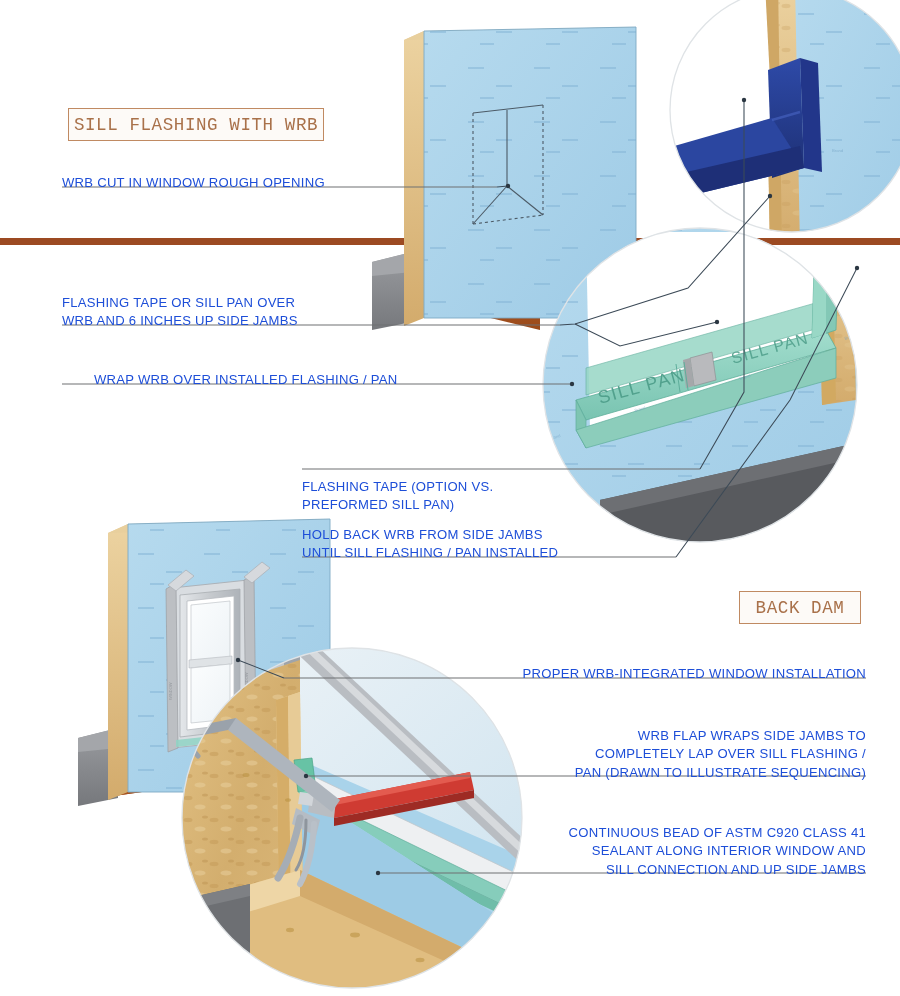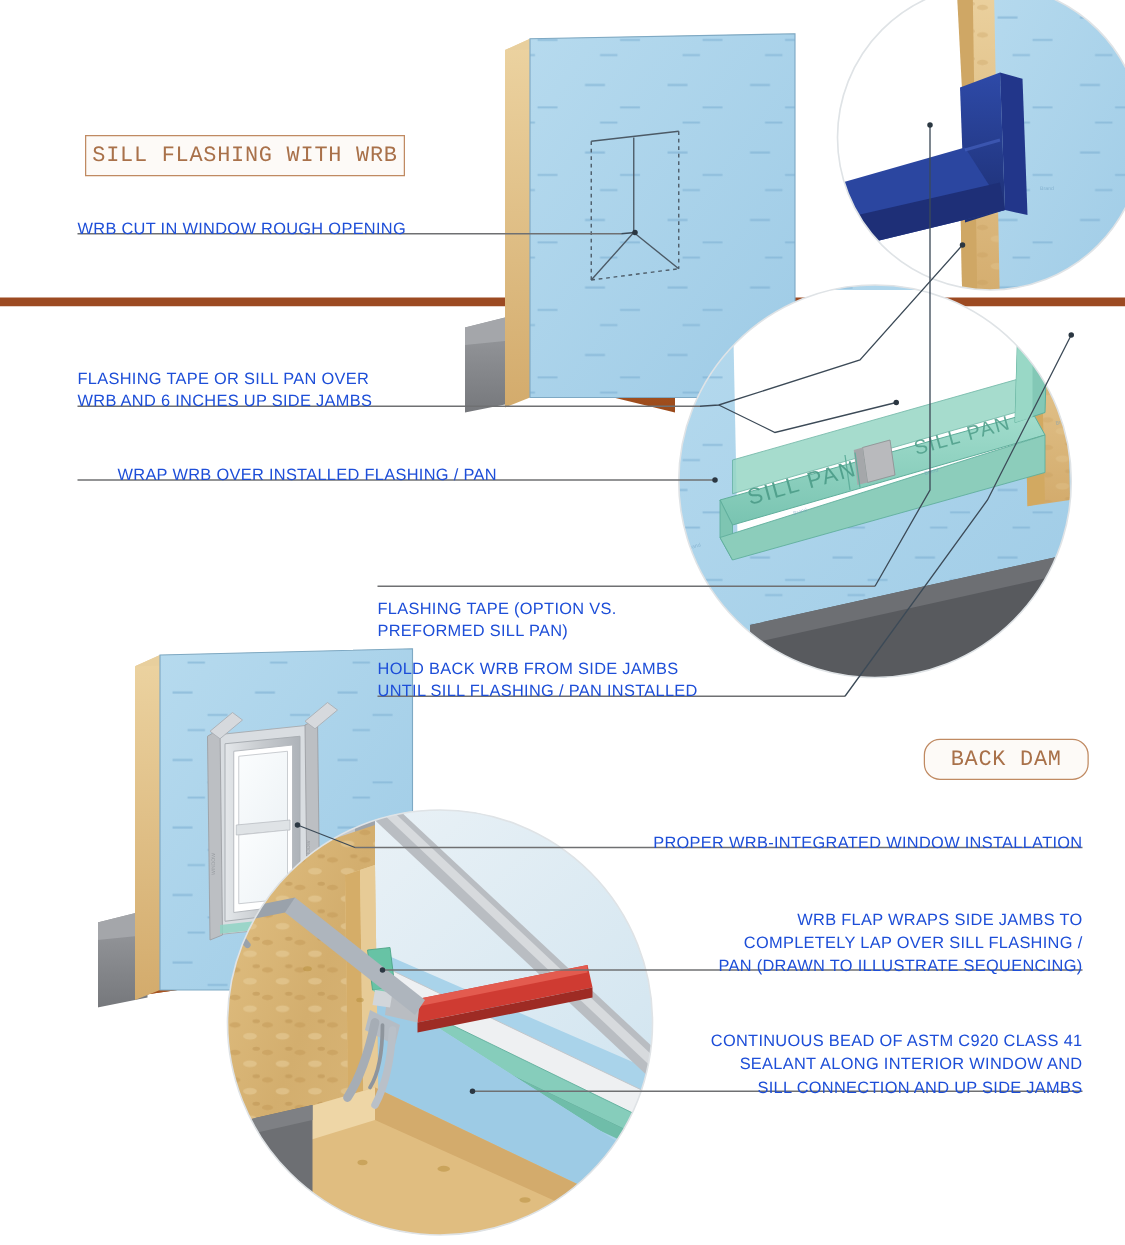--- a/index.html
+++ b/index.html
@@ -32,21 +32,21 @@
     background: #fdfaf7;
     color: #a9714a;
     font-size: 17.5px;
     letter-spacing: 0.6px;
     display: flex;
     align-items: center;
     justify-content: center;
     font-family: Liberation Mono, monospace;
   }
   #title-box-sill   { left: 68px;  top: 108px; width: 256px; height: 33px; }
-  #title-box-backdam{ left: 739px; top: 591px; width: 132px; height: 33px; border-radius: 13px; }
+  #title-box-backdam{ left: 739px; top: 591px; width: 122px; height: 33px; }
 
   
   .anno {
     position: absolute;
     color: #1d4ed8;
     font-size: 13.1px;
     line-height: 18.4px;
     letter-spacing: 0.25px;
     white-space: pre-line;
     font-family: "Liberation Sans", sans-serif;

